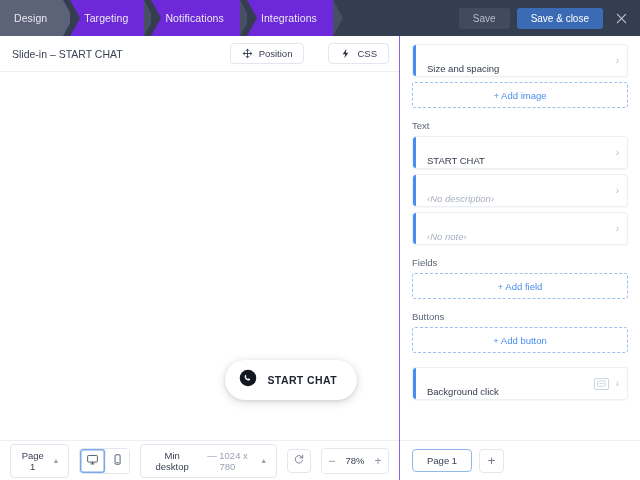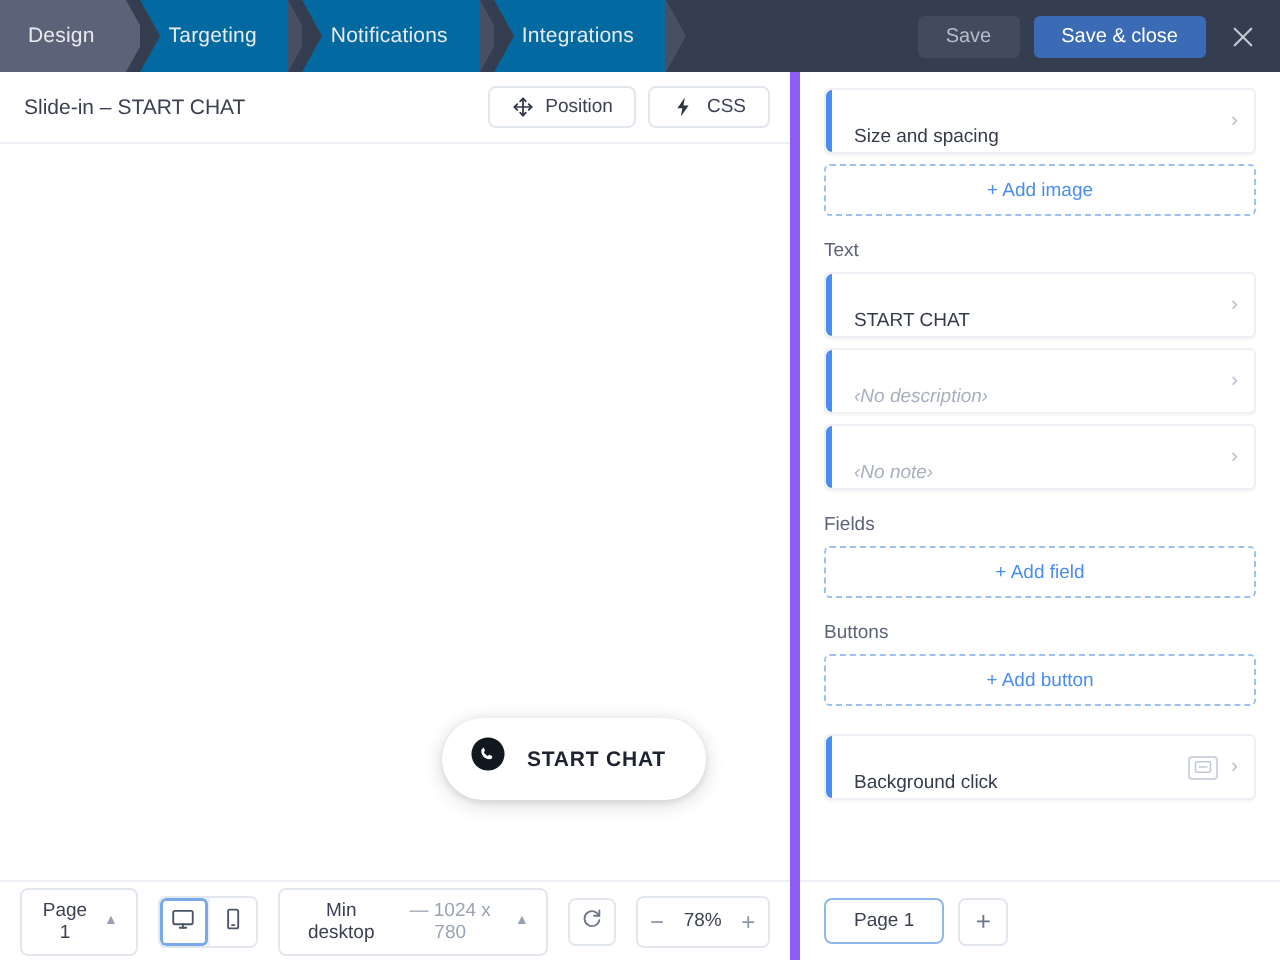--- a/index.html
+++ b/index.html
@@ -15,21 +15,21 @@
   .header {
     height: 36px; background: #353d50;
     display: flex; align-items: stretch; flex: 0 0 36px;
     position: relative; z-index: 5;
   }
   .tabs { display: flex; align-items: stretch; height: 36px; }
   .tab {
     position: relative; display: flex; align-items: center; justify-content: center;
     height: 36px; padding: 0 16px 0 14px;
     font-size: 10.5px; color: #e8eaef; letter-spacing: .1px;
-    background: #0369a1; margin-right: 7px; cursor: pointer; white-space: nowrap;
+    background: #6d28d9; margin-right: 7px; cursor: pointer; white-space: nowrap;
   }
   .tab::after {
     content: ""; position: absolute; right: -10px; top: 0;
     width: 0; height: 0;
     border-top: 18px solid transparent; border-bottom: 18px solid transparent;
     border-left: 10px solid #474f63;
   }
   .tab::before {
     content: ""; position: absolute; left: 0px; top: 0;
     width: 0; height: 0;
@@ -58,27 +58,27 @@
     width: 22px; height: 22px; display: flex; align-items: center; justify-content: center;
     color: #c3c8d4; font-size: 15px; cursor: pointer; background: none; border: none;
     font-family: inherit; line-height: 1;
   }
 
   
   .body { flex: 1; display: flex; min-height: 0; }
 
   
   .left-col { width: 400px; display: flex; flex-direction: column; background: #ffffff;
-              border-right: 5px solid #8b5cf6; }
+              border-right: 1px solid #8b5cf6; }
   .subbar {
     height: 36px; flex: 0 0 36px; display: flex; align-items: center;
     padding: 0 10px 0 12px; border-bottom: 1px solid #eceff4; background: #fff;
   }
   .doc-title { font-size: 10.5px; color: #3a4152; }
-  .subbar-actions { margin-left: auto; display: flex; gap: 6px; padding-left: 29px; }
+  .subbar-actions { margin-left: auto; display: flex; gap: 24px; padding-left: 29px; }
   .pill-btn {
     display: flex; align-items: center; gap: 6px;
     border: 1px solid #e2e6ee; background: #fff; border-radius: 4px;
     padding: 4px 11px; font-size: 9.5px; color: #3a4152; cursor: pointer;
     font-family: inherit;
   }
   .pill-btn svg { display: block; }
 
   .canvas { flex: 1; position: relative; background: #ffffff; overflow: hidden; }
   .chat-widget {

